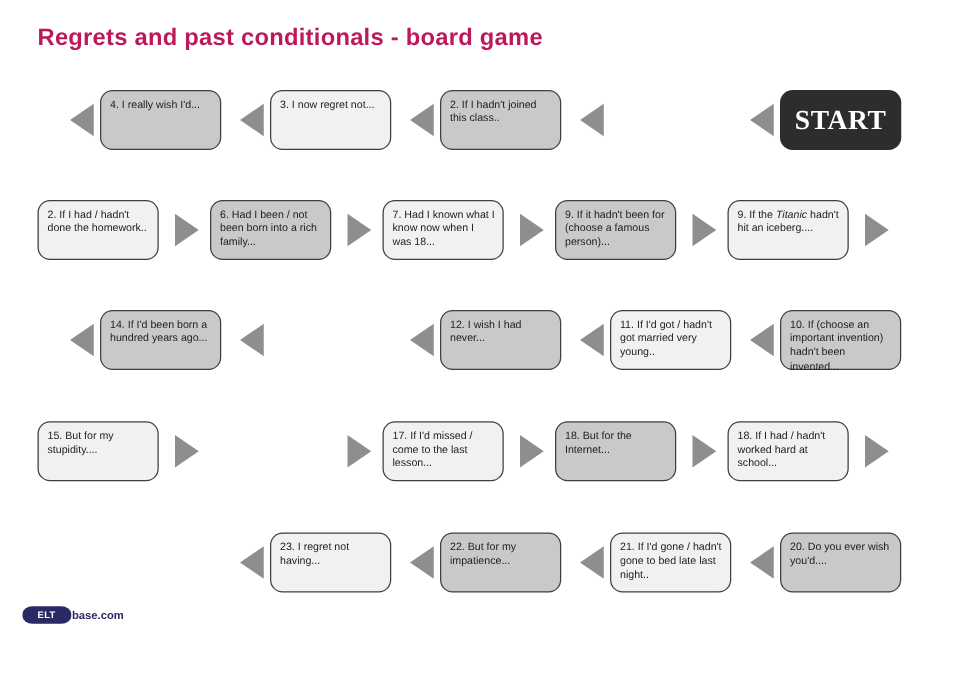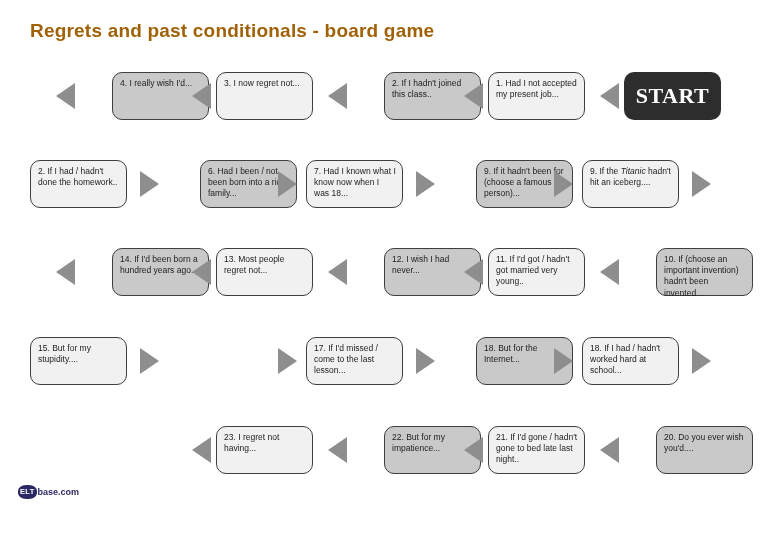--- a/index.html
+++ b/index.html
@@ -2,61 +2,60 @@
 <html style="--shaded: #c9c9c9; --light: #f1f1f1; --dark: #2d2d2d; --arrow: #8e8e8e; --logo-navy: #2b2963;"><head>
 <meta charset="utf-8">
 <style>
   html,body{margin:0;padding:0;}
   body{
     width:768px;height:543px;background:#ffffff;position:relative;overflow:hidden;
     font-family:"Liberation Sans",sans-serif;
   }
   .page-title{
     position:absolute;left:30px;top:20px;
-    font-size:19px;font-weight:700;color:#a16207;letter-spacing:.2px;
+    font-size:19px;font-weight:700;color:#be185d;letter-spacing:.2px;
   }
   .row{position:absolute;left:0;width:768px;height:48px;}
   .cell{
     position:absolute;top:0;width:97px;height:48px;box-sizing:border-box;
     border:1px solid #3f3f3f;border-radius:10px;
     padding:5px 6px 4px 7px;font-size:8.5px;line-height:1.32;color:#1c1c1c;
   }
-  .shaded{background:var(--shaded,#c9c9c9);margin-left:32px;}
+  .shaded{background:var(--shaded,#c9c9c9);}
   .light{background:var(--light,#f1f1f1);}
   .terminal{
     position:absolute;top:0;width:97px;height:48px;box-sizing:border-box;
     background:var(--dark,#2d2d2d);border-radius:10px;color:#ffffff;
     display:flex;align-items:center;justify-content:center;
     font-family:"Liberation Serif",serif;font-weight:700;font-size:22px;letter-spacing:.5px;
   }
   .arrow{position:absolute;top:11px;width:0;height:0;}
   .arrow-l{border-top:13px solid transparent;border-bottom:13px solid transparent;border-right:19px solid var(--arrow,#8e8e8e);}
   .arrow-r{border-top:13px solid transparent;border-bottom:13px solid transparent;border-left:19px solid var(--arrow,#8e8e8e);}
   .logo{position:absolute;left:18px;top:485px;display:flex;align-items:center;font-weight:700;}
   .logo-oval{
     background:var(--logo-navy,#2b2963);color:#ffffff;font-size:7.5px;line-height:1;
-    border-radius:8px / 6px;padding:3px 2px;letter-spacing:.3px;
+    border-radius:8px / 6px;padding:3px 12px;letter-spacing:.3px;
   }
   .logo-text{color:var(--logo-navy,#2b2963);font-size:9px;margin-left:1px;}
   .cell i{font-style:italic;}
 </style>
 </head>
 <body>
 
 <div class="page-title">Regrets and past conditionals - board game</div>
 
 <div class="row" style="top:72px">
   <div class="arrow arrow-l" style="left:56px"></div>
   <div class="cell shaded" style="left:80px">4. I really wish I'd...</div>
   <div class="arrow arrow-l" style="left:192px"></div>
   <div class="cell light" style="left:216px">3. I now regret not...</div>
   <div class="arrow arrow-l" style="left:328px"></div>
   <div class="cell shaded" style="left:352px">2. If I hadn't joined this class..</div>
   <div class="arrow arrow-l" style="left:464px"></div>
-  <div class="cell light" style="left:488px">1. Had I not accepted my present job...</div>
   <div class="arrow arrow-l" style="left:600px"></div>
   <div class="terminal" style="left:624px">START</div>
 </div>
 
 <div class="row" style="top:160px">
   <div class="cell light" style="left:30px">2. If I had / hadn't done the homework..</div>
   <div class="arrow arrow-r" style="left:140px"></div>
   <div class="cell shaded" style="left:168px">6. Had I been / not been born into a rich family...</div>
   <div class="arrow arrow-r" style="left:278px"></div>
   <div class="cell light" style="left:306px">7. Had I known what I know now when I was 18...</div>
@@ -64,21 +63,20 @@
   <div class="cell shaded" style="left:444px">9. If it hadn't been for (choose a famous person)...</div>
   <div class="arrow arrow-r" style="left:554px"></div>
   <div class="cell light" style="left:582px"><span>9. If the </span><i>Titanic</i><span> hadn't hit an iceberg....</span></div>
   <div class="arrow arrow-r" style="left:692px"></div>
 </div>
 
 <div class="row" style="top:248px">
   <div class="arrow arrow-l" style="left:56px"></div>
   <div class="cell shaded" style="left:80px">14. If I'd been born a hundred years ago...</div>
   <div class="arrow arrow-l" style="left:192px"></div>
-  <div class="cell light" style="left:216px">13. Most people regret not...</div>
   <div class="arrow arrow-l" style="left:328px"></div>
   <div class="cell shaded" style="left:352px">12. I wish I had never...</div>
   <div class="arrow arrow-l" style="left:464px"></div>
   <div class="cell light" style="left:488px">11. If I'd got / hadn't got married very young..</div>
   <div class="arrow arrow-l" style="left:600px"></div>
   <div class="cell shaded" style="left:624px">10. If (choose an important invention) hadn't been invented...</div>
 </div>
 
 <div class="row" style="top:337px">
   <div class="cell light" style="left:30px">15. But for my stupidity....</div>

